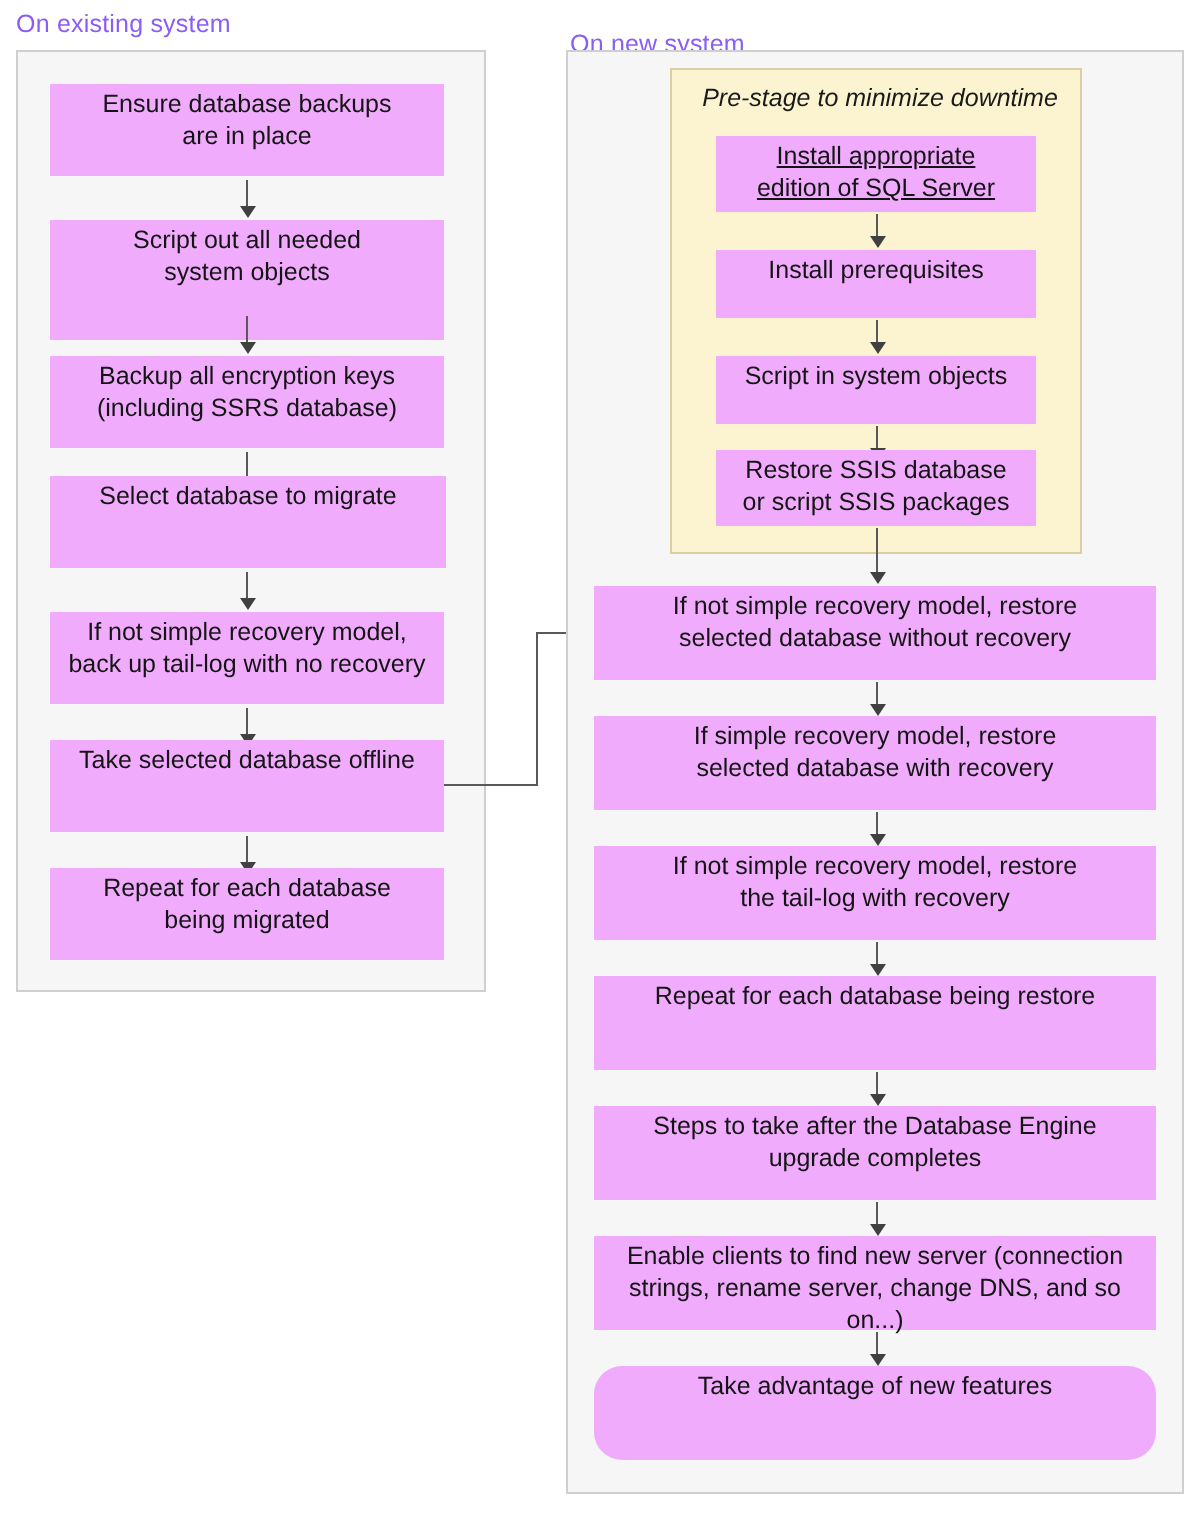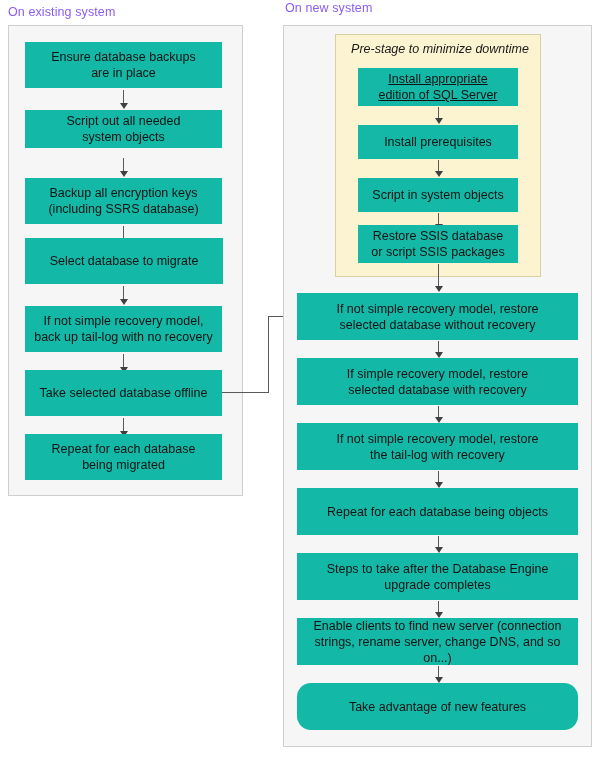--- a/index.html
+++ b/index.html
@@ -26,21 +26,21 @@
   
   .col-title {
     position: absolute;
     font-size: 12.5px;
     font-weight: normal;
     color: #8b5cf6;
     letter-spacing: 0.1px;
     white-space: nowrap;
   }
   #title-left  { left: 8px;   top: 5px; }
-  #title-right { left: 285px; top: 1px; }
+  #title-right { left: 285px; top: 15px; }
 
   
   .panel {
     position: absolute;
     background: #f6f6f6;
     border: 1px solid #cfcfcf;
     box-sizing: border-box;
   }
   #panel-existing { left: 8px;   top: 25px; width: 235px; height: 471px; }
   #panel-new      { left: 283px; top: 25px; width: 309px; height: 722px; }
@@ -63,24 +63,24 @@
     font-size: 12.5px;
     font-weight: normal;
     font-style: italic;
     color: #1a1a1a;
     white-space: nowrap;
   }
 
   
   .node {
     position: absolute;
-    background: #14b8a6;
+    background: #f0abfc;
     box-sizing: border-box;
     display: flex;
-    align-items: center;
+    align-items: flex-start;
     justify-content: center;
     text-align: center;
     color: #141414;
     font-size: 12.5px;
     line-height: 16px;
     padding: 2px 6px;
   }
   .node span { display: block; }
 
   
@@ -131,21 +131,21 @@
     <span>
       <span>Ensure database backups</span>
       <span>are in place</span>
     </span>
   </div>
   <div class="arrow" style="left:119px; top:90px; height:20px;">
     <div class="shaft" style="height:14px;"></div>
       <div class="head" style="top:13px;"></div>
   </div>
 
-  <div class="node" style="left:25px; top:110px; width:197px; height:38px;">
+  <div class="node" style="left:25px; top:110px; width:197px; height:60px;">
     <span>
       <span>Script out all needed</span>
       <span>system objects</span>
     </span>
   </div>
   <div class="arrow" style="left:119px; top:158px; height:20px;">
     <div class="shaft" style="height:14px;"></div>
       <div class="head" style="top:13px;"></div>
   </div>
 
@@ -280,21 +280,21 @@
       <span>the tail-log with recovery</span>
     </span>
   </div>
   <div class="arrow" style="left:434px; top:471px; height:18px;">
     <div class="shaft" style="height:12px;"></div>
       <div class="head" style="top:11px;"></div>
   </div>
 
   <div class="node" style="left:297px; top:488px; width:281px; height:47px;">
     <span>
-      <span>Repeat for each database being objects</span>
+      <span>Repeat for each database being restore</span>
     </span>
   </div>
   <div class="arrow" style="left:434px; top:536px; height:18px;">
     <div class="shaft" style="height:12px;"></div>
       <div class="head" style="top:11px;"></div>
   </div>
 
   <div class="node" style="left:297px; top:553px; width:281px; height:47px;">
     <span>
       <span>Steps to take after the Database Engine</span>

